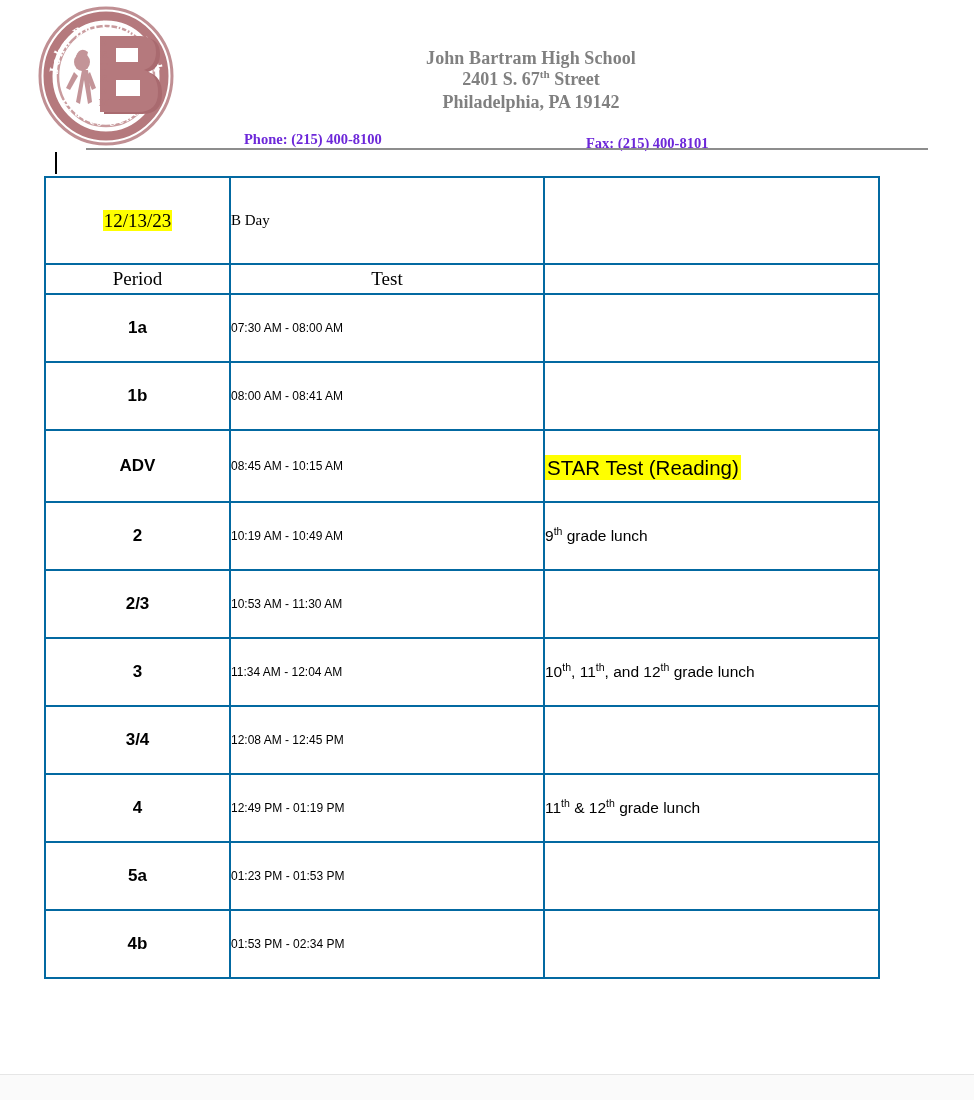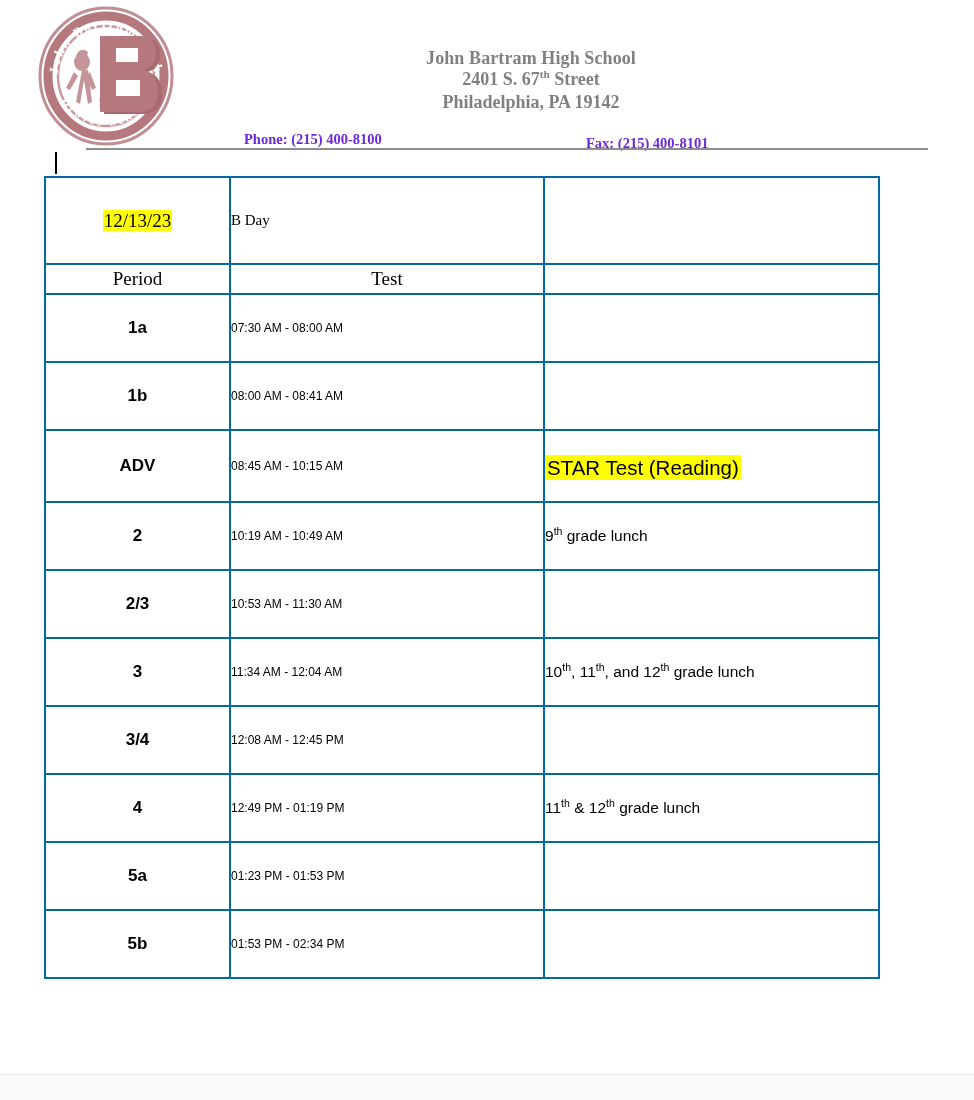--- a/index.html
+++ b/index.html
@@ -344,21 +344,21 @@
           <td class="cell-period"><span>4</span></td>
           <td class="cell-time"><span>12:49 PM - 01:19 PM</span></td>
           <td class="cell-note"><span><span>11</span><sup>th</sup><span> &amp; 12</span><sup>th</sup><span> grade lunch</span></span></td>
         </tr>
         <tr class="row-data">
           <td class="cell-period"><span>5a</span></td>
           <td class="cell-time"><span>01:23 PM - 01:53 PM</span></td>
           <td class="cell-note"></td>
         </tr>
         <tr class="row-data">
-          <td class="cell-period"><span>5b</span></td>
+          <td class="cell-period"><span>4b</span></td>
           <td class="cell-time"><span>01:53 PM - 02:34 PM</span></td>
           <td class="cell-note"></td>
         </tr>
       </tbody>
   </table>
 
 </div>
 
 <div class="page-edge"></div>
 

